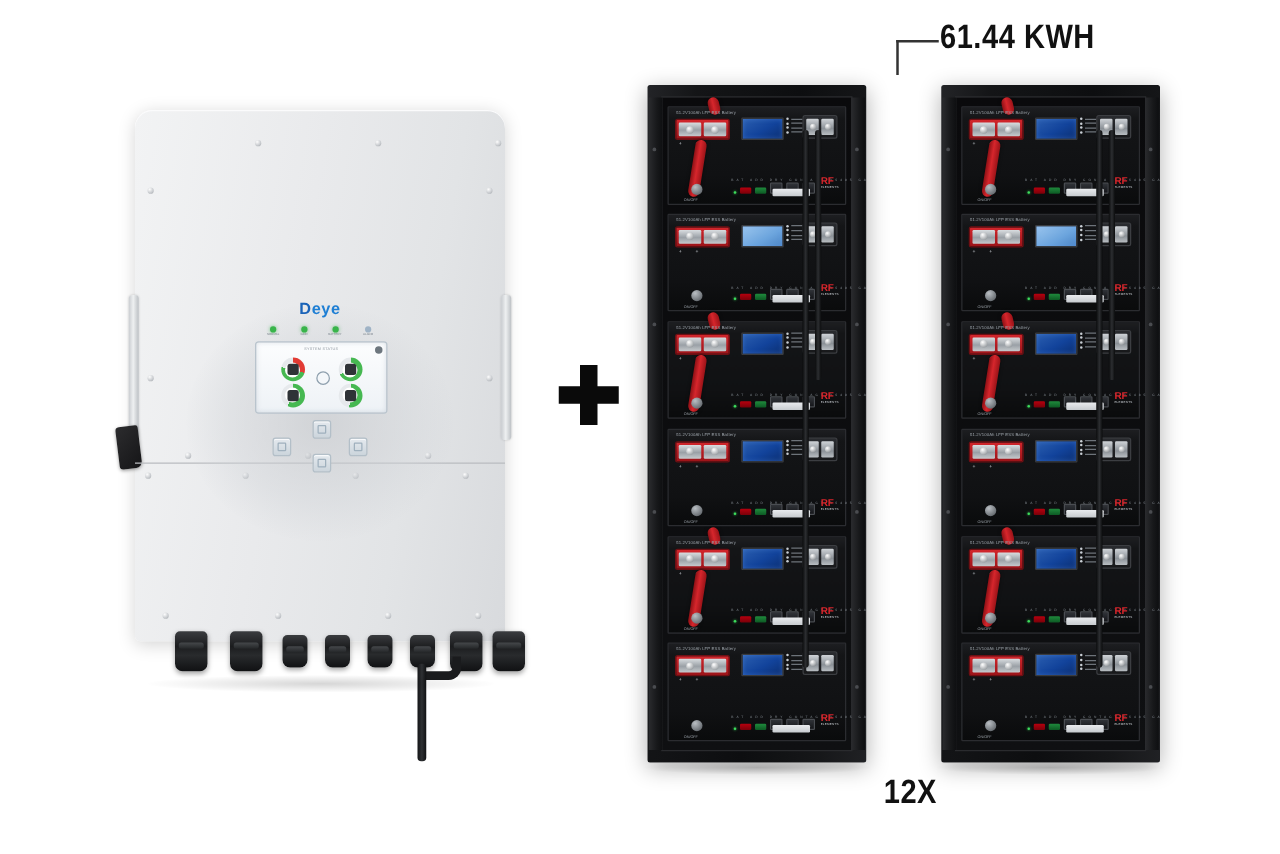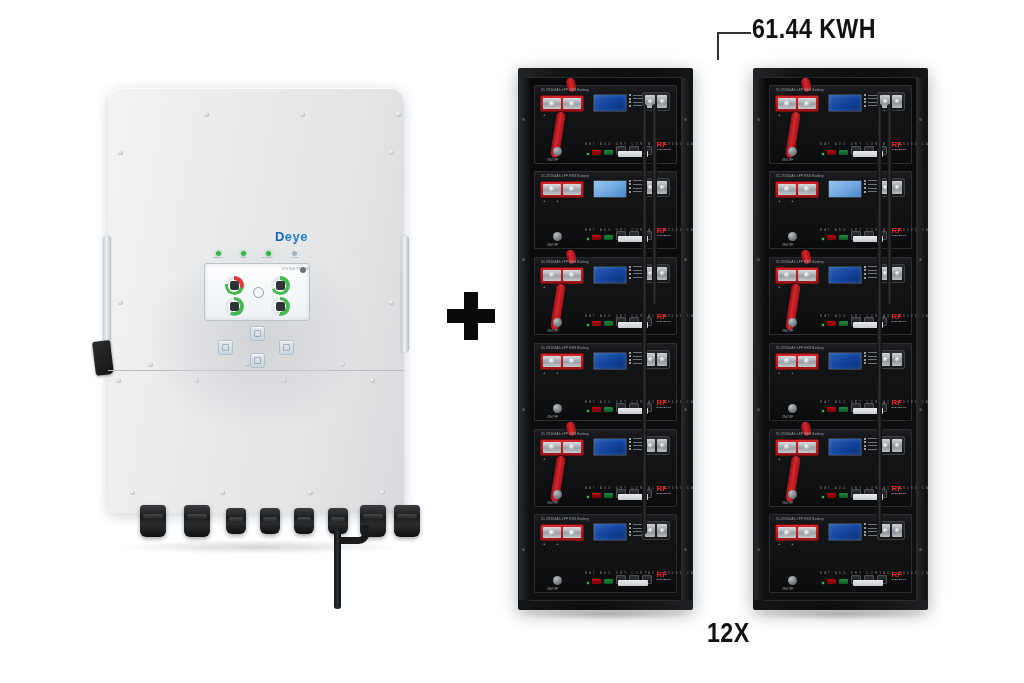--- a/index.html
+++ b/index.html
@@ -58,21 +58,21 @@
     box-shadow:0 1px 3px rgba(0,0,0,.4);
   }
 
   
   .inv-halo{
     position:absolute;left:50%;top:155px;width:214px;height:190px;
     margin-left:-107px;border-radius:50%;
     background:radial-gradient(ellipse at center,rgba(196,199,203,.62) 0%,rgba(210,213,217,.42) 48%,rgba(226,228,231,0) 72%);
   }
 
-  .panel{position:absolute;left:50%;top:142px;width:104px;margin-left:-52px;text-align:right;}
+  .panel{position:absolute;left:50%;top:152px;width:104px;margin-left:-52px;text-align:center;}
   .brand{
     font-size:13px;font-weight:bold;color:#1f7fd4;letter-spacing:.5px;
     line-height:1;margin-bottom:8px;
   }
   .brand .b-d{color:#1a63b8;}
   .leds{display:flex;justify-content:space-between;padding:0 9px;margin-bottom:3px;}
   .led{display:flex;flex-direction:column;align-items:center;gap:1px;}
   .led-dot{width:5px;height:5px;border-radius:50%;background:#38b44a;box-shadow:0 0 3px rgba(56,180,74,.7);}
   .led-dot.alarm{background:#9fb3c6;box-shadow:none;}
   .led-txt{font-size:2.6px;color:#7e8790;line-height:1;transform:scale(.9);}

